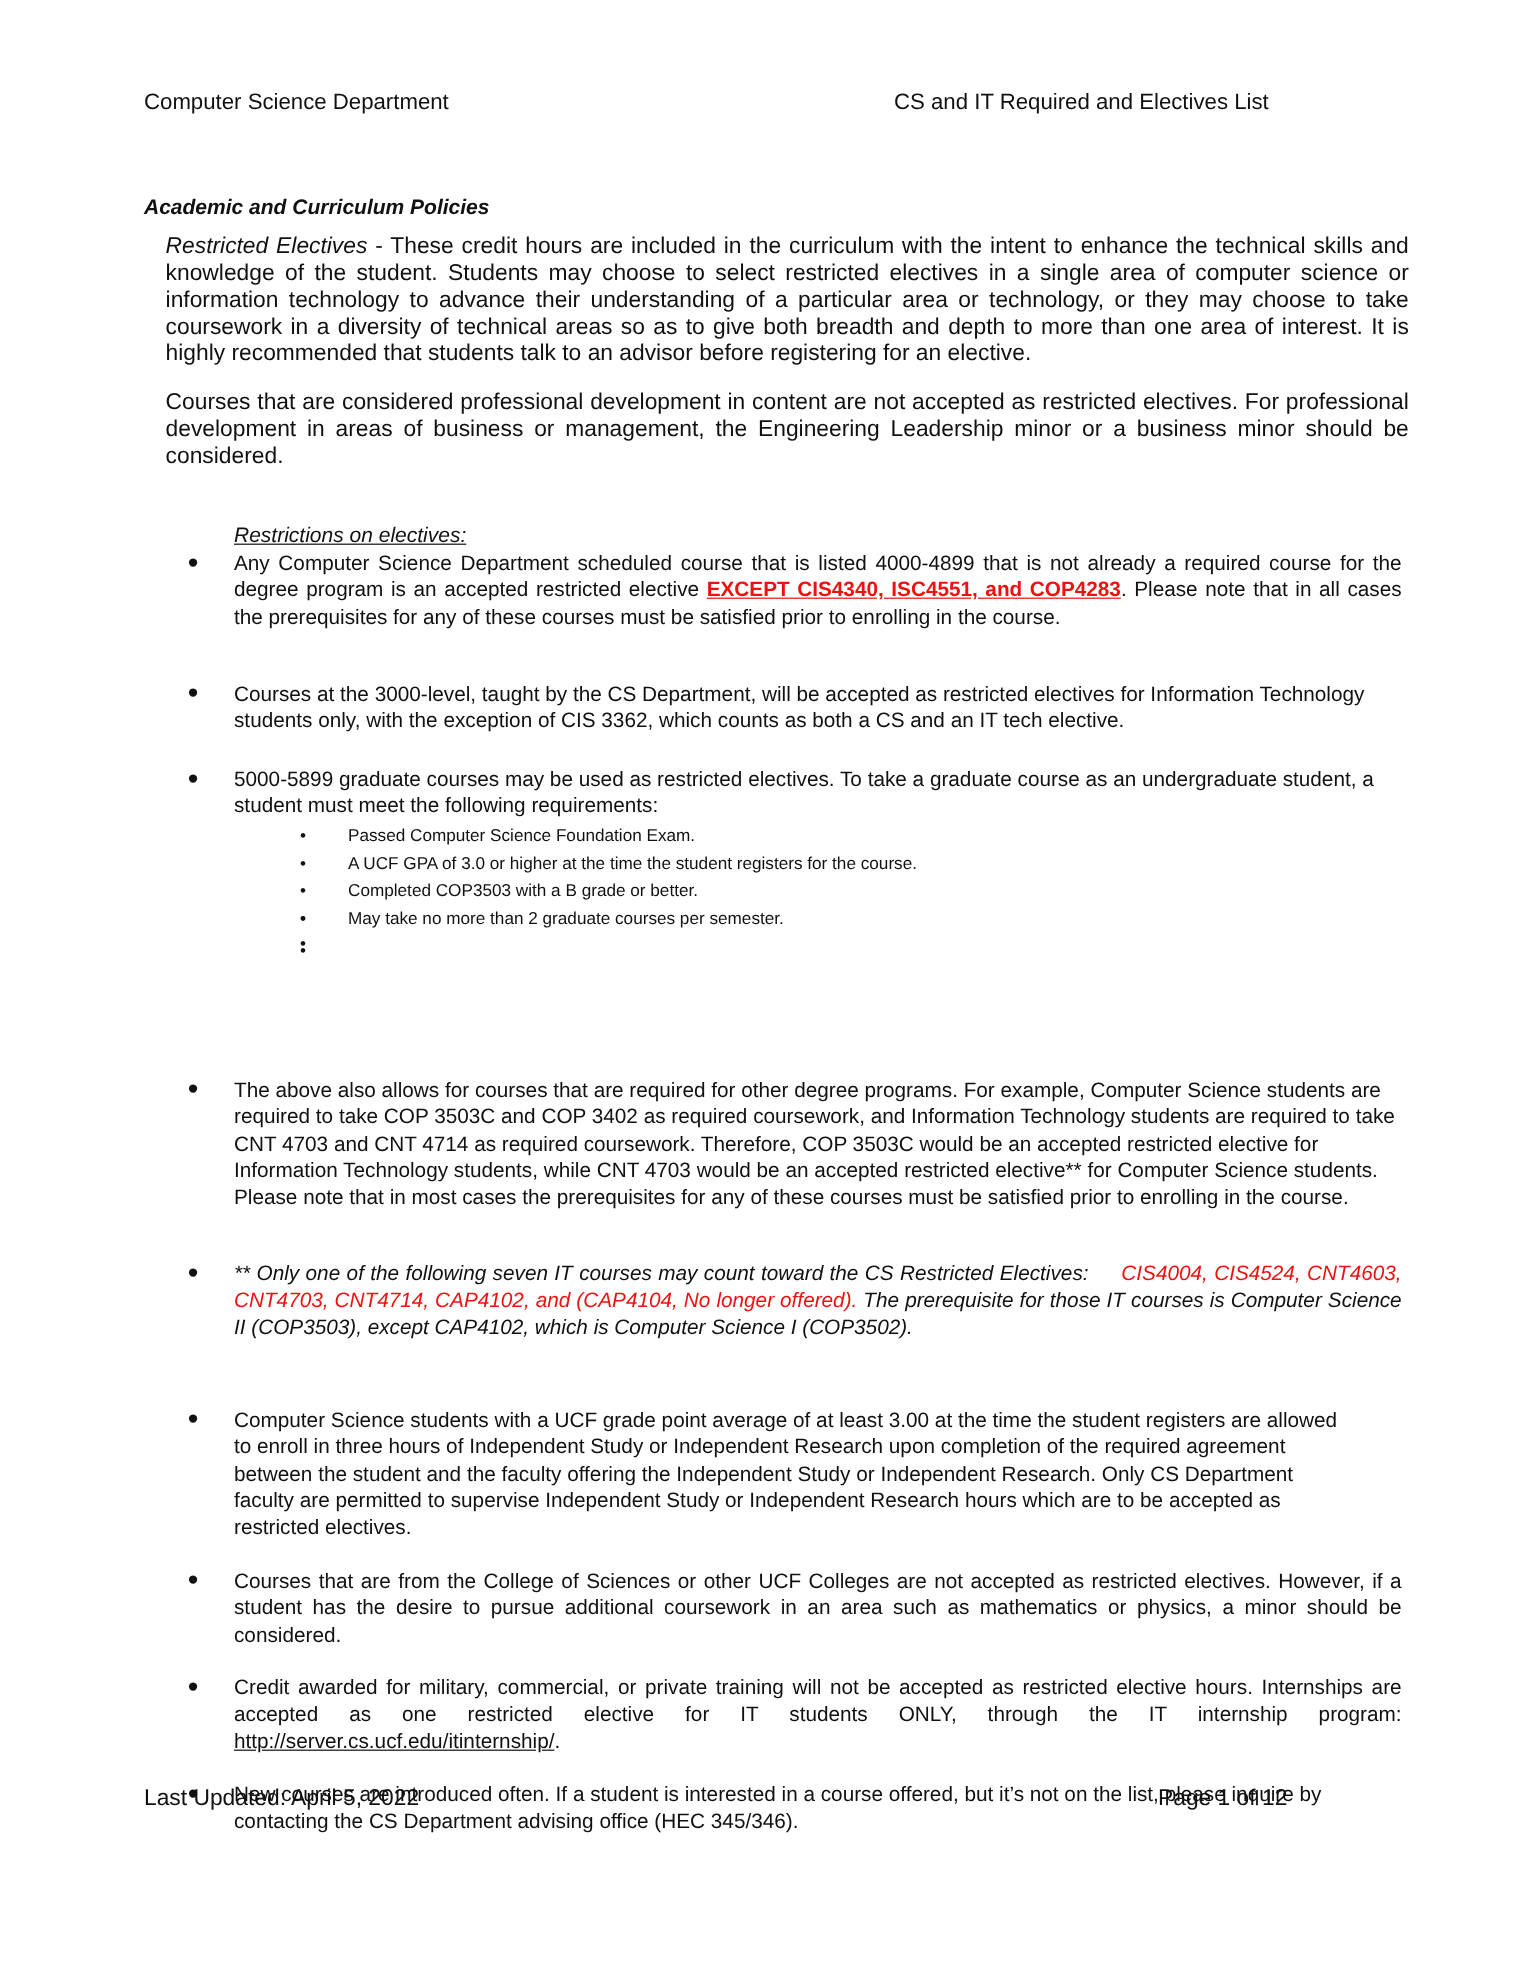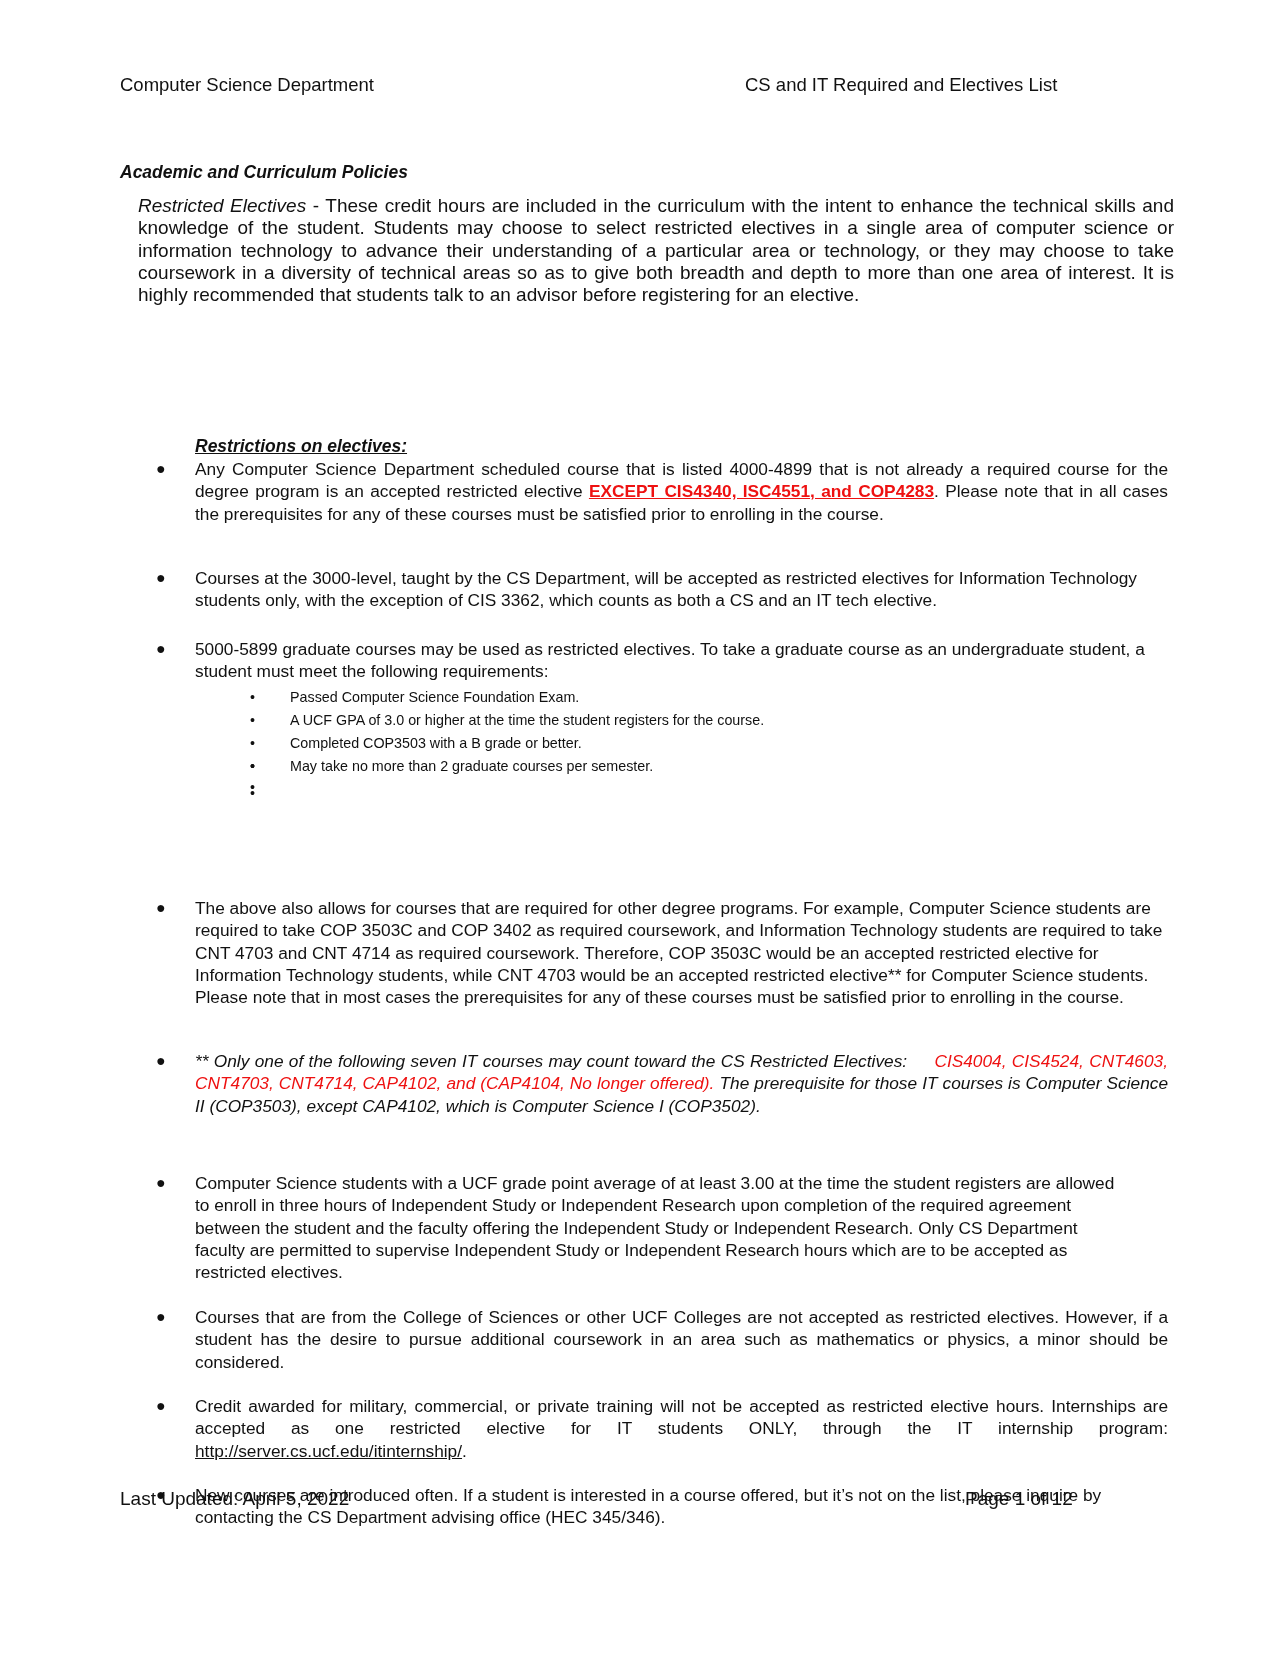--- a/index.html
+++ b/index.html
@@ -8,21 +8,21 @@
     font-family: "Liberation Sans", sans-serif; color: #111111;
   }
   .page { position: absolute; left: 0; top: 0; width: 1280px; height: 1380px; }
   .hdr { position: absolute; top: 74px; font-size: 18.5px; }
   .hdr-left { left: 120px; }
   .hdr-right { left: 745px; }
   .title { position: absolute; left: 120px; top: 162px; font-weight: bold; font-size: 17.5px; font-style: italic; }
   .para { position: absolute; left: 108px; width: 1036px; font-size: 19px; line-height: 22.3px; margin-left: 30px; }
   .justify { text-align: justify; }
   .it { font-style: italic; }
-  .sub-head { position: absolute; left: 195px; top: 436px; font-size: 17.5px; font-weight: bold; font-style: italic; text-decoration: underline; }
+  .sub-head { position: absolute; left: 195px; top: 436px; font-size: 17.5px; font-weight: normal; font-style: italic; text-decoration: underline; }
   .bullet { position: absolute; left: 120px; width: 1048px; font-size: 17.3px; line-height: 22.3px; }
   .bullet .dot { position: absolute; left: 36px; top: 0; font-size: 16px; }
   .bullet .txt { margin-left: 75px; }
   .red { color: #ee1111; margin-left: 22px; }
   .red-bold { color: #ee1111; font-weight: bold; text-decoration: underline; }
   .sublist { position: absolute; left: 250px; width: 920px; font-size: 14.3px; line-height: 23px; }
   .subitem { position: relative; padding-left: 40px; }
   .subitem .sdot { position: absolute; left: 0; top: 0; }
   .subitem.two { line-height: 19px; padding-top: 2px; padding-bottom: 2px; }
   .link { color: #111111; text-decoration: underline; }
@@ -37,20 +37,21 @@
 
   <div class="hdr hdr-left">Computer Science Department</div>
   <div class="hdr hdr-right">CS and IT Required and Electives List</div>
 
   <div class="title">Academic and Curriculum Policies</div>
 
   <div class="para justify" style="top:195px;">
     <span class="it">Restricted Electives</span><span> - These credit hours are included in the curriculum with the intent to enhance the technical skills and knowledge of the student.  Students may choose to select restricted electives in a single area of computer science or information technology to advance their understanding of a particular area or technology, or they may choose to take coursework in a diversity of technical areas so as to give both breadth and depth to more than one area of interest.  It is highly recommended that students talk to an advisor before registering for an elective.</span>
   </div>
 
+  <div class="para justify" style="top:325px;">Courses that are considered professional development in content are not accepted as restricted electives.  For professional development in areas of business or management, the Engineering Leadership minor or a business minor should be considered.</div>
 
   <div class="sub-head">Restrictions on electives:</div>
 
   <div class="bullet justify" style="top:436px; top:458px;">
     <span class="dot">●</span>
     <div class="txt">
       <span>Any Computer Science Department scheduled course that is listed 4000-4899 that is not already a required course for the degree program is an accepted restricted elective </span><span class="red-bold">EXCEPT CIS4340, ISC4551, and COP4283</span><span>. Please note that in all cases the prerequisites for any of these courses must be satisfied prior to enrolling in the course.</span>
     </div>
   </div>
 

